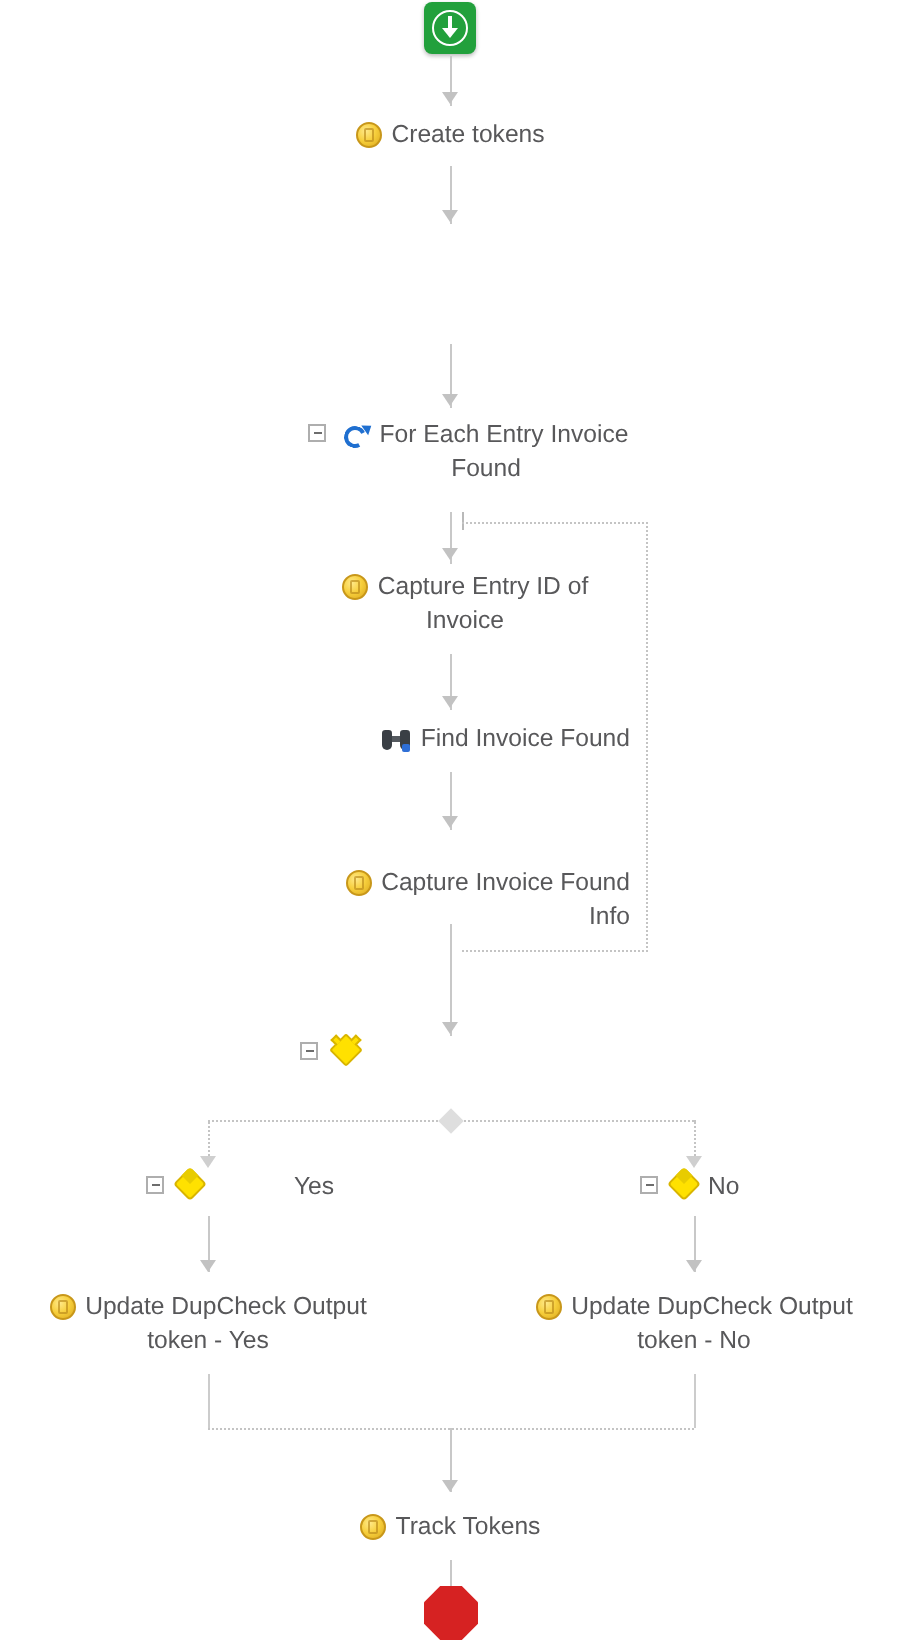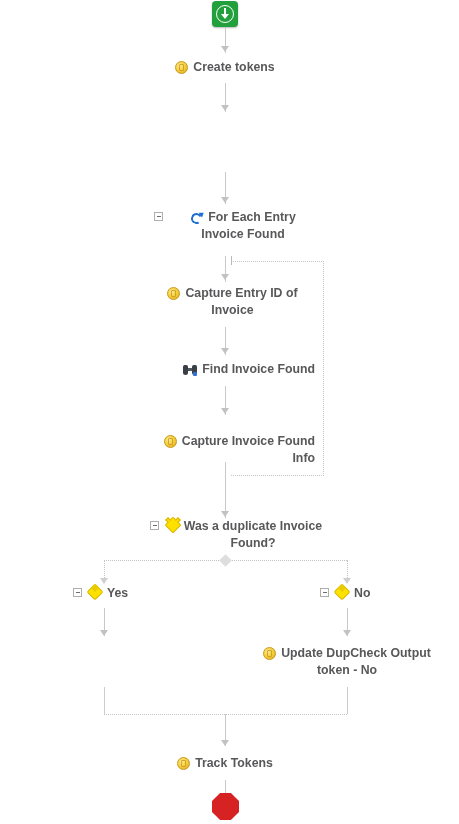--- a/index.html
+++ b/index.html
@@ -11,21 +11,20 @@
     width: 459px;
     height: 824px;
     font-family: "Liberation Sans", sans-serif;
     color: #58585a;
     overflow: hidden;
   }
   #canvas {
     position: relative;
     width: 459px;
     height: 713px;
-    font-weight: bold;
   }
 
   
   .vline {
     position: absolute;
     width: 1px;
     background: #c8c8c8;
   }
   .arrowhead {
     position: absolute;
@@ -337,53 +336,53 @@
     <span class="icon ico-coin"></span><span class="lbl">Capture Invoice Found Info</span>
   </div>
 
   <div class="vline" style="left:225px; top:462px; height:56px;"></div>
   <div class="arrowhead" style="left:221px; top:511px;"></div>
 
   <div class="toggle" style="left:150px; top:521px;"></div>
   <div class="ico-diamond-wrap" style="position:absolute; left:166px; top:519px;">
     <span class="ico-diamond plus"></span>
   </div>
-  <div class="node" style="left:185px; top:518px; width:150px; text-align:left;">
-    <span class="lbl" style="display:block; text-align:center; margin-left:-14px;">Was a duplicate Invoice Found?</span>
-  </div>
 
   <div class="dot-h" style="left:104px; top:560px; width:243px;"></div>
   <div class="junction-diamond" style="left:221px; top:556px;"></div>
   <div class="dot-v" style="left:104px; top:560px; height:22px;"></div>
   <div class="dot-v" style="left:347px; top:560px; height:22px;"></div>
   <div class="arrowhead" style="left:100px; top:578px; border-top-color:#cfcfcf;"></div>
   <div class="arrowhead" style="left:343px; top:578px; border-top-color:#cfcfcf;"></div>
 
   <div class="toggle" style="left:73px; top:588px;"></div>
   <div class="ico-diamond-wrap" style="position:absolute; left:88px; top:586px;">
     <span class="ico-diamond branch"></span>
   </div>
-  <div class="node" style="left:107px; top:585px; width:60px; text-align:left;">
+  <div class="node" style="left:107px; top:585px; width:60px; text-align:right;">
     <span class="lbl">Yes</span>
   </div>
 
   <div class="toggle" style="left:320px; top:588px;"></div>
   <div class="ico-diamond-wrap" style="position:absolute; left:335px; top:586px;">
     <span class="ico-diamond branch"></span>
   </div>
   <div class="node" style="left:354px; top:585px; width:60px; text-align:left;">
     <span class="lbl">No</span>
   </div>
 
   <div class="vline" style="left:104px; top:608px; height:28px;"></div>
   <div class="arrowhead" style="left:100px; top:630px;"></div>
 
   <div class="vline" style="left:347px; top:608px; height:28px;"></div>
   <div class="arrowhead" style="left:343px; top:630px;"></div>
 
+  <div class="node" style="left:19px; top:645px; width:170px;">
+    <span class="icon ico-coin"></span><span class="lbl">Update DupCheck Output token - Yes</span>
+  </div>
 
   <div class="node" style="left:262px; top:645px; width:170px;">
     <span class="icon ico-coin"></span><span class="lbl">Update DupCheck Output token - No</span>
   </div>
 
   <div class="sol-v" style="left:104px; top:687px; height:27px;"></div>
   <div class="sol-v" style="left:347px; top:687px; height:27px;"></div>
   <div class="dot-h" style="left:104px; top:714px; width:243px;"></div>
 
   <div class="vline" style="left:225px; top:714px; height:32px;"></div>

